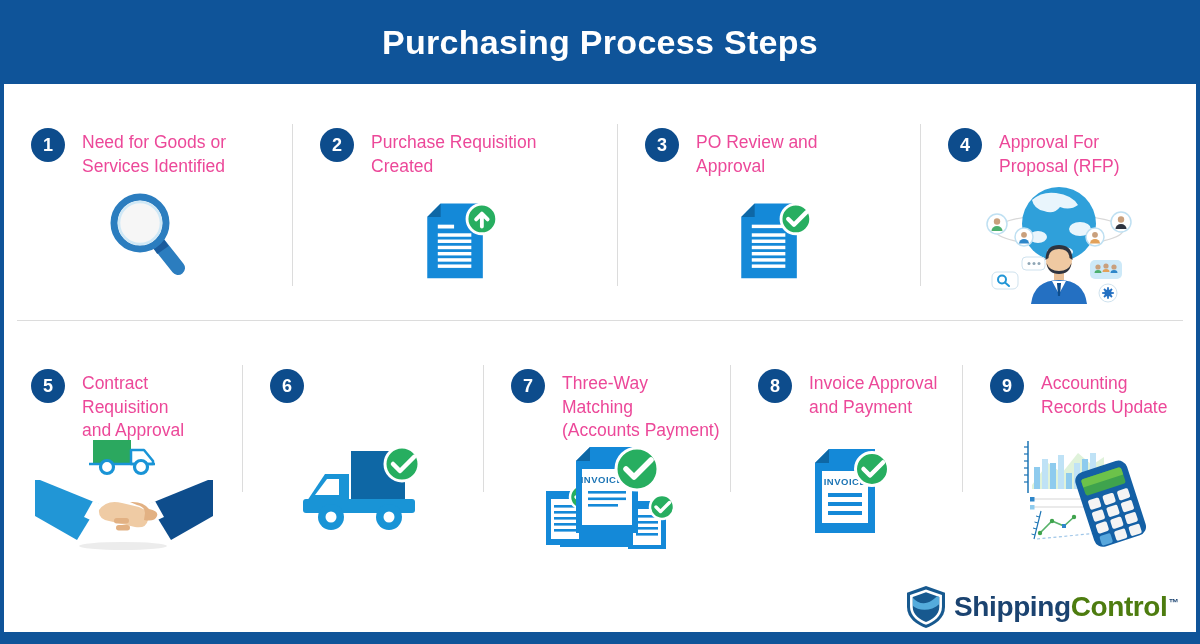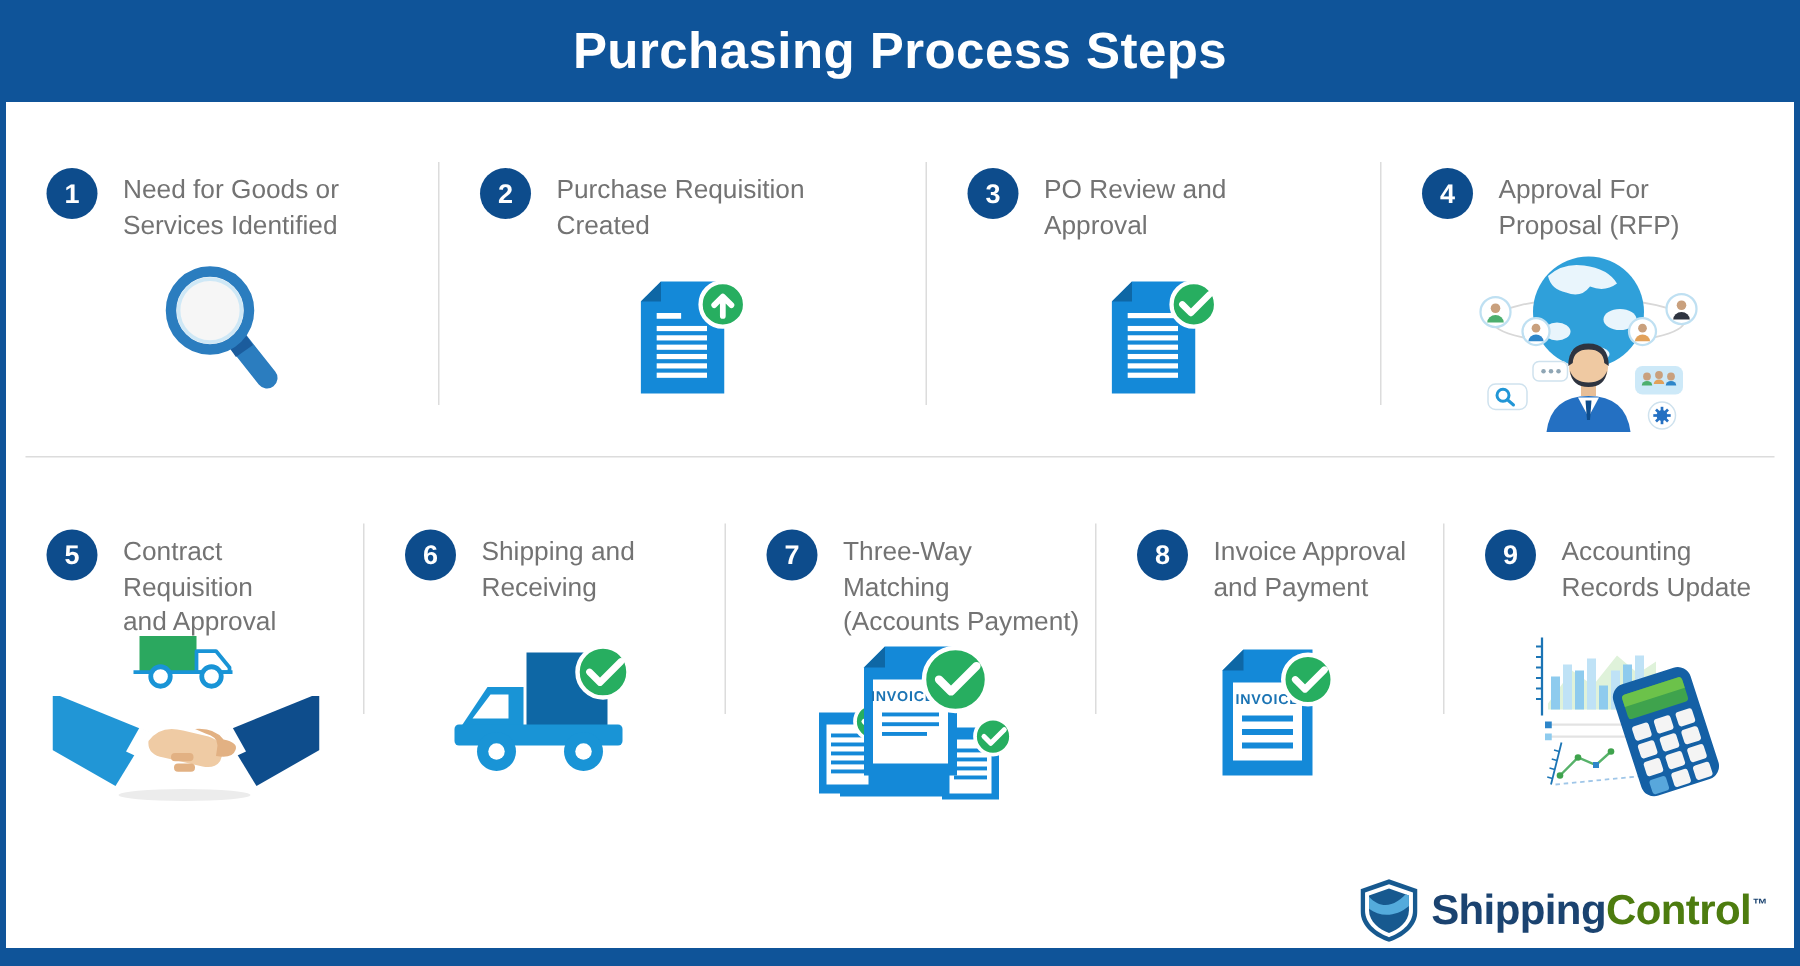--- a/index.html
+++ b/index.html
@@ -1,35 +1,35 @@
 <!DOCTYPE html>
 <html><head>
 <meta charset="utf-8">
 <style>
   html,body{margin:0;padding:0;background:#fff;}
   .page{
     width:1200px;height:644px;position:relative;background:#fff;
     border-left:4px solid #0F5499;border-right:4px solid #0F5499;border-bottom:12px solid #0F5499;
     box-sizing:border-box;font-family:"Liberation Sans",sans-serif;overflow:hidden;
   }
-  .header{height:68px;background:#0F5499;display:flex;align-items:center;justify-content:center;}
+  .header{height:84px;background:#0F5499;display:flex;align-items:center;justify-content:center;}
   .header h1{color:#fff;font-size:34px;font-weight:700;margin:0;letter-spacing:.3px;}
   .row{display:grid;position:relative;}
   .row1{grid-template-columns:289px 325px 303px 275px;height:236px;}
   .row2{grid-template-columns:239px 241px 247px 232px 233px;height:297px;}
   .h-divider{border:none;border-top:1px solid #DCDCDC;margin:0 13px;height:0;}
   .step{position:relative;padding:44px 0 0 27px;box-sizing:border-box;}
   .row2 .step{padding-top:48px;}
   .step.vr::after{content:"";position:absolute;right:0;width:1px;background:#DCDCDC;}
   .row1 .step.vr::after{top:40px;bottom:34px;}
   .row2 .step.vr::after{top:44px;bottom:126px;}
   .step-head{display:flex;align-items:flex-start;}
   .num{width:34px;height:34px;border-radius:50%;background:#0D4C8C;color:#fff;font-weight:700;
        font-size:18px;display:flex;align-items:center;justify-content:center;flex:0 0 34px;}
-  .label{margin-left:17px;color:#737373;font-size:17.5px;line-height:23.5px;white-space:pre-line;padding-top:3px;}
+  .label{margin-left:17px;color:#ec4899;font-size:17.5px;line-height:23.5px;white-space:pre-line;padding-top:3px;}
   .icon-wrap{position:absolute;left:0;right:0;display:flex;justify-content:center;}
   .s1 .icon-wrap{top:106px}.s2 .icon-wrap{top:110px}.s3 .icon-wrap{top:110px}.s4 .icon-wrap{top:96px}
   .s5 .icon-wrap{top:113px}.s6 .icon-wrap{top:124px}.s7 .icon-wrap{top:112px}.s8 .icon-wrap{top:120px}.s9 .icon-wrap{top:112px}
   .logo{position:absolute;right:18px;bottom:4px;display:flex;align-items:center;}
   .logo-text{font-size:28px;font-weight:700;letter-spacing:-.4px;margin-left:9px;line-height:1;}
   .logo-text .p1{color:#1B4370;}
   .logo-text .p2{color:#4d7c0f;}
   .logo-text sup{font-size:10px;color:#1B4370;vertical-align:super;margin-left:1px;}
   svg text{font-family:"Liberation Sans",sans-serif;}
 </style>
@@ -201,22 +201,20 @@
           <path d="M114 75 q-6 -8 -19 -7 l7 3 q8 2 8 8 l-1 7 q11 2 13 -4 q2 -5 -8 -7z" fill="#E2B183"></path>
           <rect x="79" y="84" width="15" height="5.5" rx="2.7" fill="#E2B183"></rect>
           <rect x="81" y="91" width="14" height="5.5" rx="2.7" fill="#E2B183"></rect>
         </svg>
       </div>
     </div>
 
     <div class="step s6 vr">
       <div class="step-head">
         <div class="num">6</div>
-        <div class="label">Shipping and
-Receiving</div>
       </div>
       <div class="icon-wrap">
         <svg width="125" height="92" viewBox="0 0 125 92">
           <rect x="50" y="6" width="54" height="50" fill="#0E67A5"></rect>
           <path d="M6 56 l18 -27 h24 v27 z" fill="#1994D6"></path>
           <path d="M14 50 l12 -16 h12 v16 z" fill="#fff"></path>
           <rect x="2" y="54" width="112" height="14" rx="3" fill="#1994D6"></rect>
           <circle cx="30" cy="72" r="13" fill="#1994D6"></circle>
             <circle cx="30" cy="72" r="5.5" fill="#fff"></circle>
           <circle cx="88" cy="72" r="13" fill="#1994D6"></circle>

